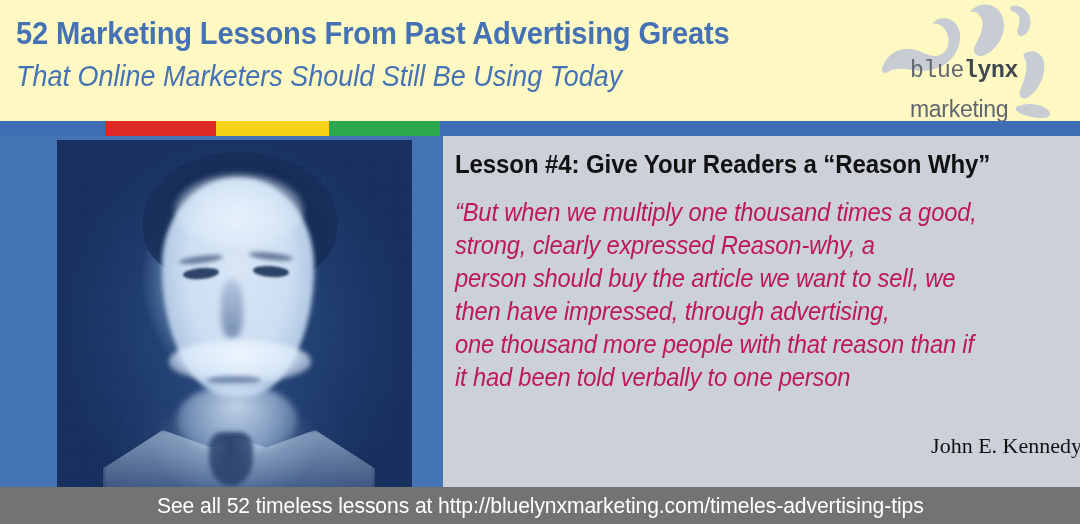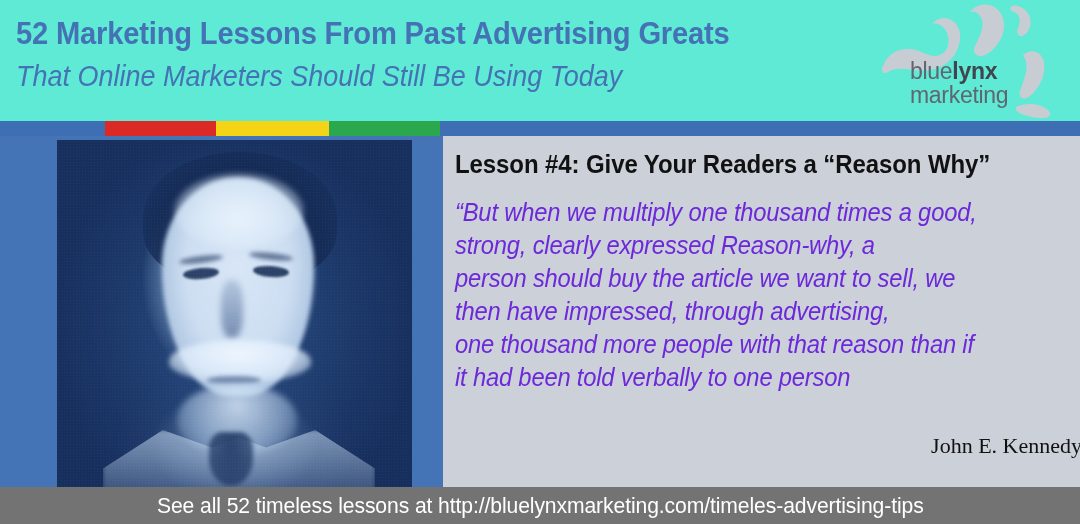--- a/index.html
+++ b/index.html
@@ -17,21 +17,21 @@
     overflow: hidden;
     background: #ffffff;
   }
 
   
   .header {
     position: absolute;
     left: 0; top: 0;
     width: 1080px;
     height: 153px;
-    background: #5eead4;
+    background: #fef9c3;
   }
   .header-titles {
     position: absolute;
     left: 16px;
     top: 16px;
     width: 840px;
   }
   .title-main {
     font-family: "Liberation Sans Narrow", "Liberation Sans", sans-serif;
     font-size: 31px;
@@ -65,32 +65,32 @@
     height: 118px;
   }
   .logo svg { display: block; }
   .logo-text {
     position: absolute;
     left: 38px;
     top: 58px;
     line-height: 1.0;
   }
   .logo-line1 {
-    font-family: Liberation Sans, sans-serif;
+    font-family: Liberation Mono, monospace;
     font-size: 23px;
     color: #5f6670;
     letter-spacing: -0.3px;
   }
   .logo-line1 .bold { font-weight: bold; color: #3f4650; }
   .logo-line2 {
     font-family: "Liberation Sans", sans-serif;
     font-size: 23px;
     color: #5f6670;
     letter-spacing: -0.3px;
-    margin-top: 1px;
+    margin-top: 15px;
   }
 
   
   .accent-bar {
     position: absolute;
     left: 0;
     top: 121px;
     width: 1080px;
     height: 15px;
     display: flex;
@@ -212,21 +212,21 @@
     transform-origin: left center;
   }
   .quote-body {
     position: absolute;
     left: 12px;
     top: 60px;
     width: 618px;
     font-family: "Liberation Sans Narrow", "Liberation Sans", sans-serif;
     font-size: 25px;
     font-style: italic;
-    color: #6d28d9;
+    color: #be185d;
     line-height: 33px;
     letter-spacing: -0.2px;
   }
   .quote-line { white-space: nowrap; transform: scaleX(0.95); transform-origin: left center; }
   .attribution {
     position: absolute;
     right: 18px;
     bottom: 28px;
     font-family: Liberation Serif, serif;
     font-size: 22px;

